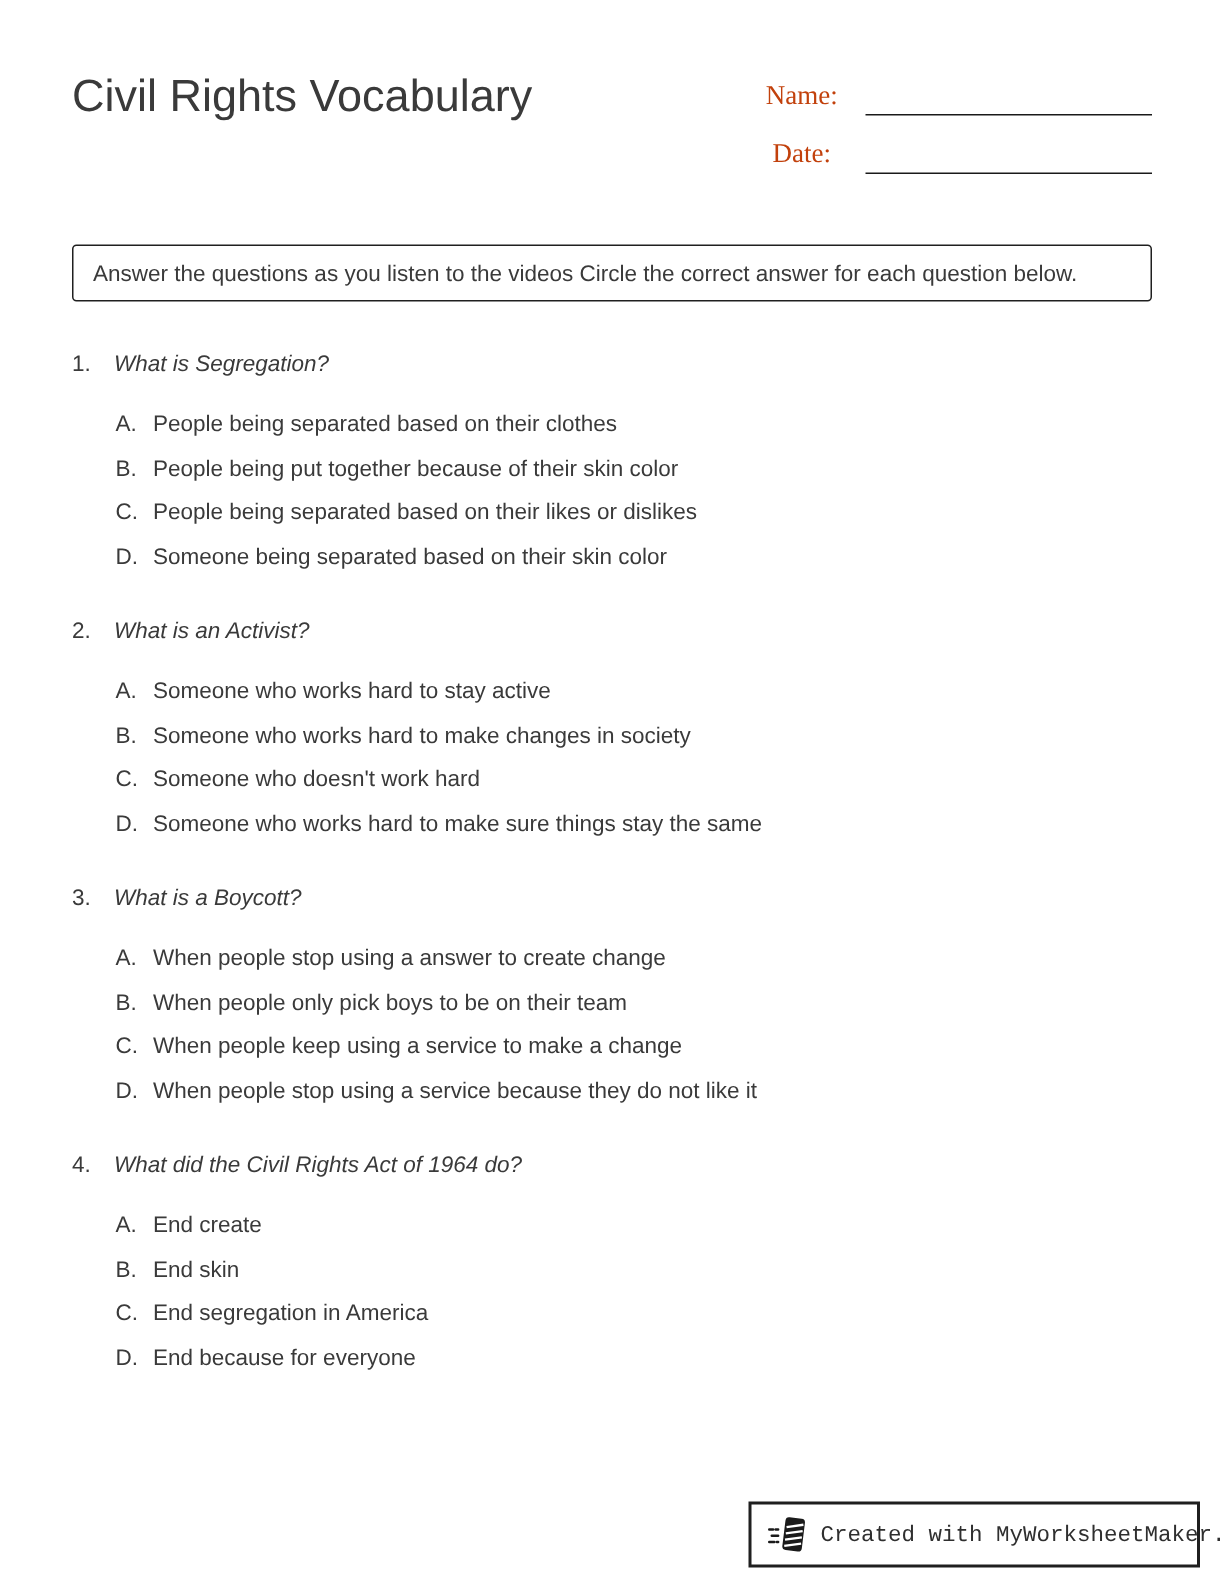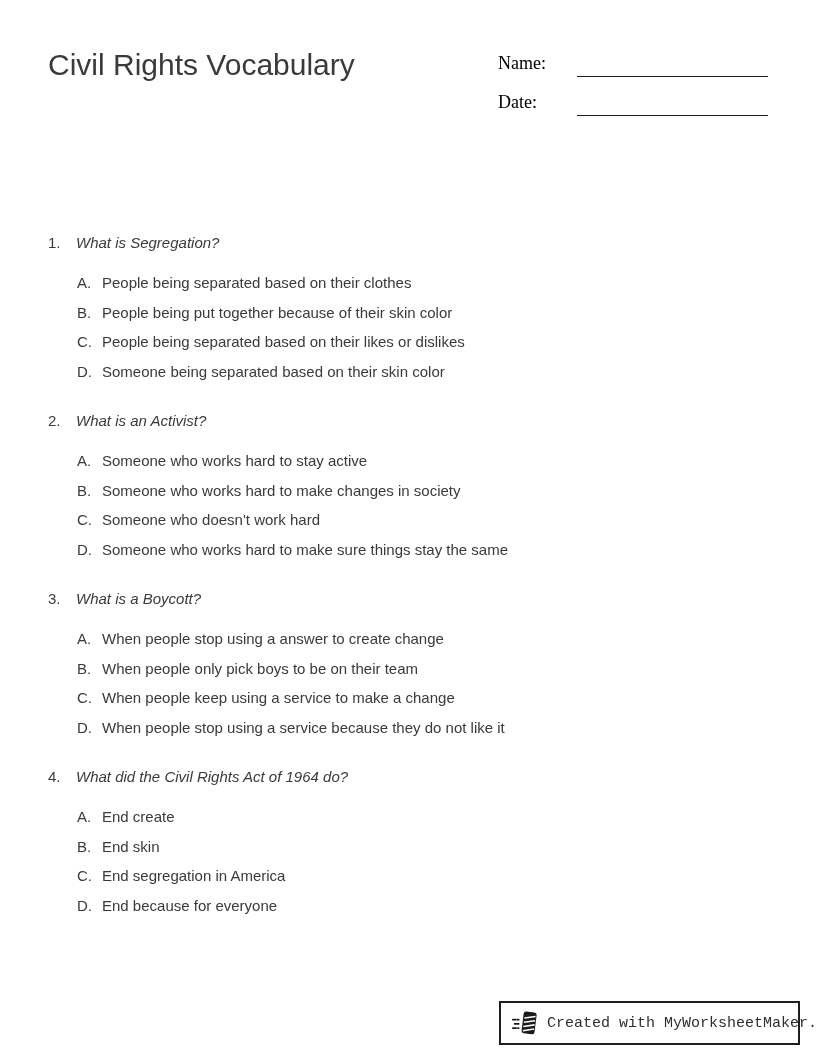--- a/index.html
+++ b/index.html
@@ -20,24 +20,24 @@
     top: 48px;
     font-size: 30px;
     font-weight: 400;
     color: #3a3a3a;
     letter-spacing: 0px;
     margin: 0;
   }
   .field-label {
     position: absolute;
     width: 73px;
-    text-align: left;
+    text-align: center;
     font-family: "Liberation Serif", "DejaVu Serif", serif;
     font-size: 18px;
-    color: #000000;
+    color: #c2410c;
   }
   .name-label { left: 498px; top: 53px; }
   .date-label { left: 498px; top: 92px; }
   .write-line {
     position: absolute;
     height: 0;
     width: 191px;
     left: 577px;
     border-bottom: 1.6px solid #1a1a1a;
   }
@@ -107,20 +107,23 @@
 <div class="sheet">
 
   <h1 class="title">Civil Rights Vocabulary</h1>
 
   <div class="field-label name-label">Name:</div>
   <div class="write-line name-line"></div>
 
   <div class="field-label date-label">Date:</div>
   <div class="write-line date-line"></div>
 
+  <div class="instruction-box">
+    <span>Answer the questions as you listen to the videos Circle the correct answer for each question below.</span>
+  </div>
 
   <div class="questions" id="questions">
       <div class="q-block">
         <div class="q-row">
           <span class="q-num">1.</span>
           <span class="q-text">What is Segregation?</span>
         </div>
         <div class="opt-row">
           <span class="opt-letter">A.</span>
           <span class="opt-text">People being separated based on their clothes</span>

